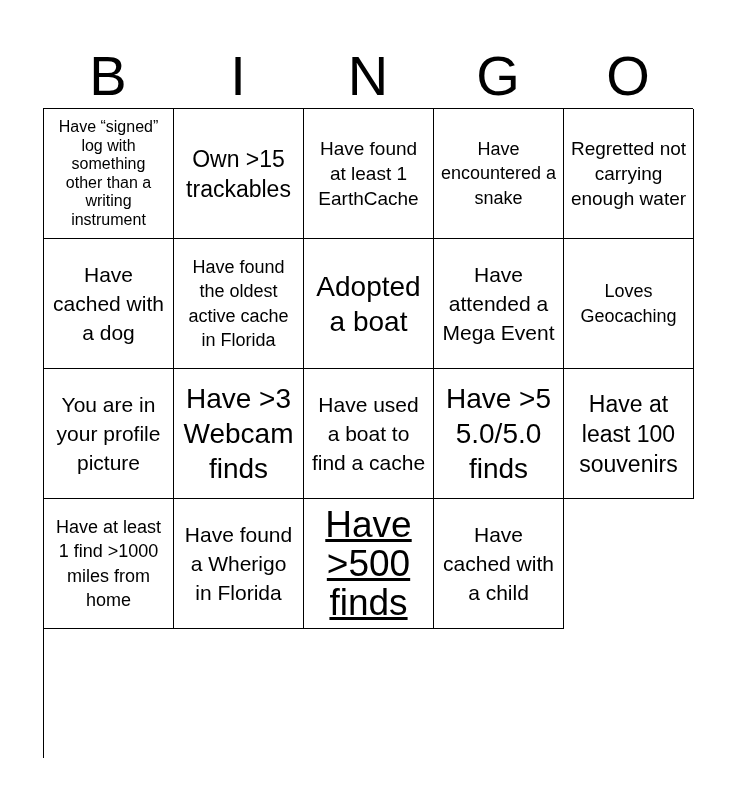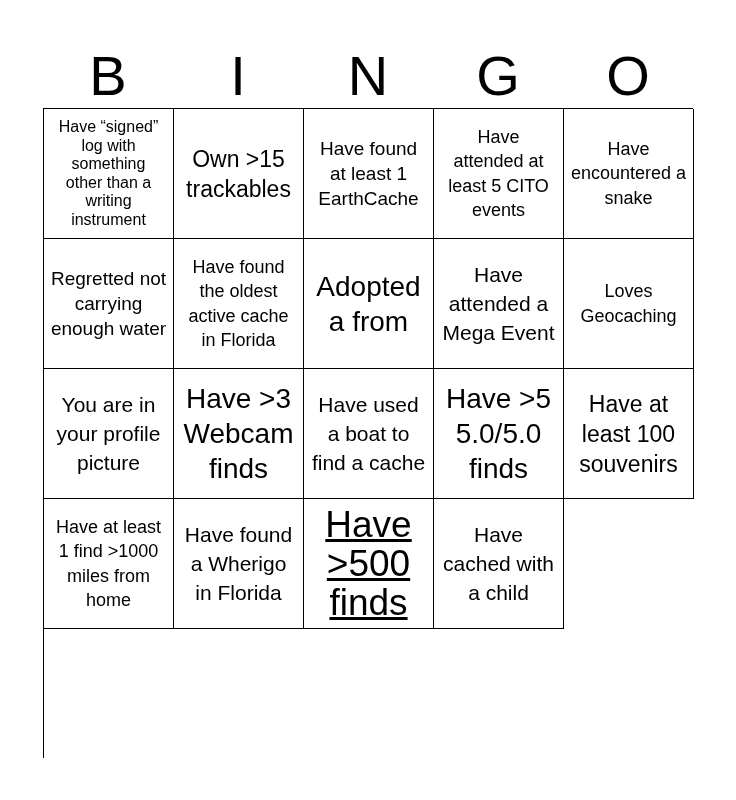--- a/index.html
+++ b/index.html
@@ -79,35 +79,35 @@
   <div class="cell fs-xs">
       <span>Have “signed” log with something other than a writing instrument</span>
     </div>
   <div class="cell fs-l">
       <span>Own &gt;15 trackables</span>
     </div>
   <div class="cell fs-sm">
       <span>Have found at least 1 EarthCache</span>
     </div>
   <div class="cell fs-s">
-      <span>Have attended at least 5 CITO events</span>
-    </div>
-  <div class="cell fs-s">
       <span>Have encountered a snake</span>
     </div>
 
   <div class="cell fs-sm">
       <span>Regretted not carrying enough water</span>
     </div>
+  <div class="cell fs-m">
+      <span>Have cached with a dog</span>
+    </div>
   <div class="cell fs-s">
       <span>Have found the oldest active cache in Florida</span>
     </div>
 
   <div class="cell fs-xl">
-      <span>Adopted a from</span>
+      <span>Adopted a boat</span>
     </div>
   <div class="cell fs-m">
       <span>Have attended a Mega Event</span>
     </div>
   <div class="cell fs-s">
       <span>Loves Geocaching</span>
     </div>
   <div class="cell fs-m">
       <span>You are in your profile picture</span>
     </div>

